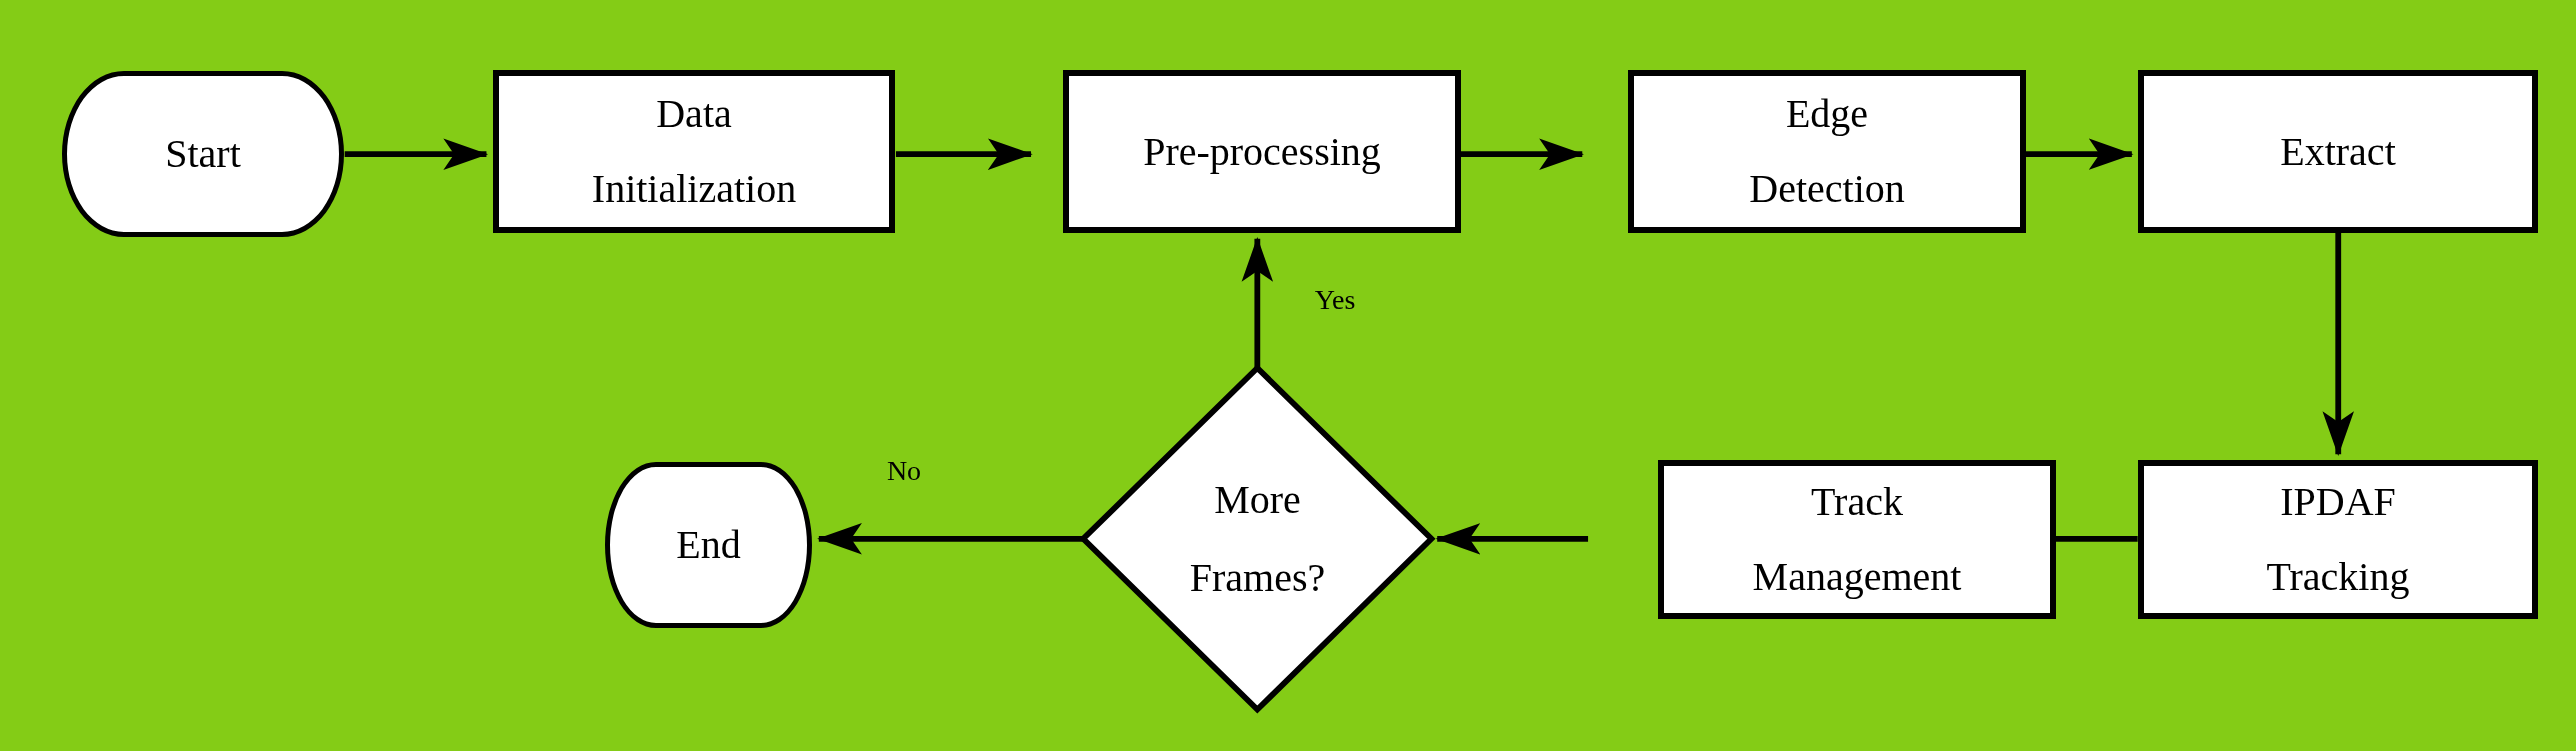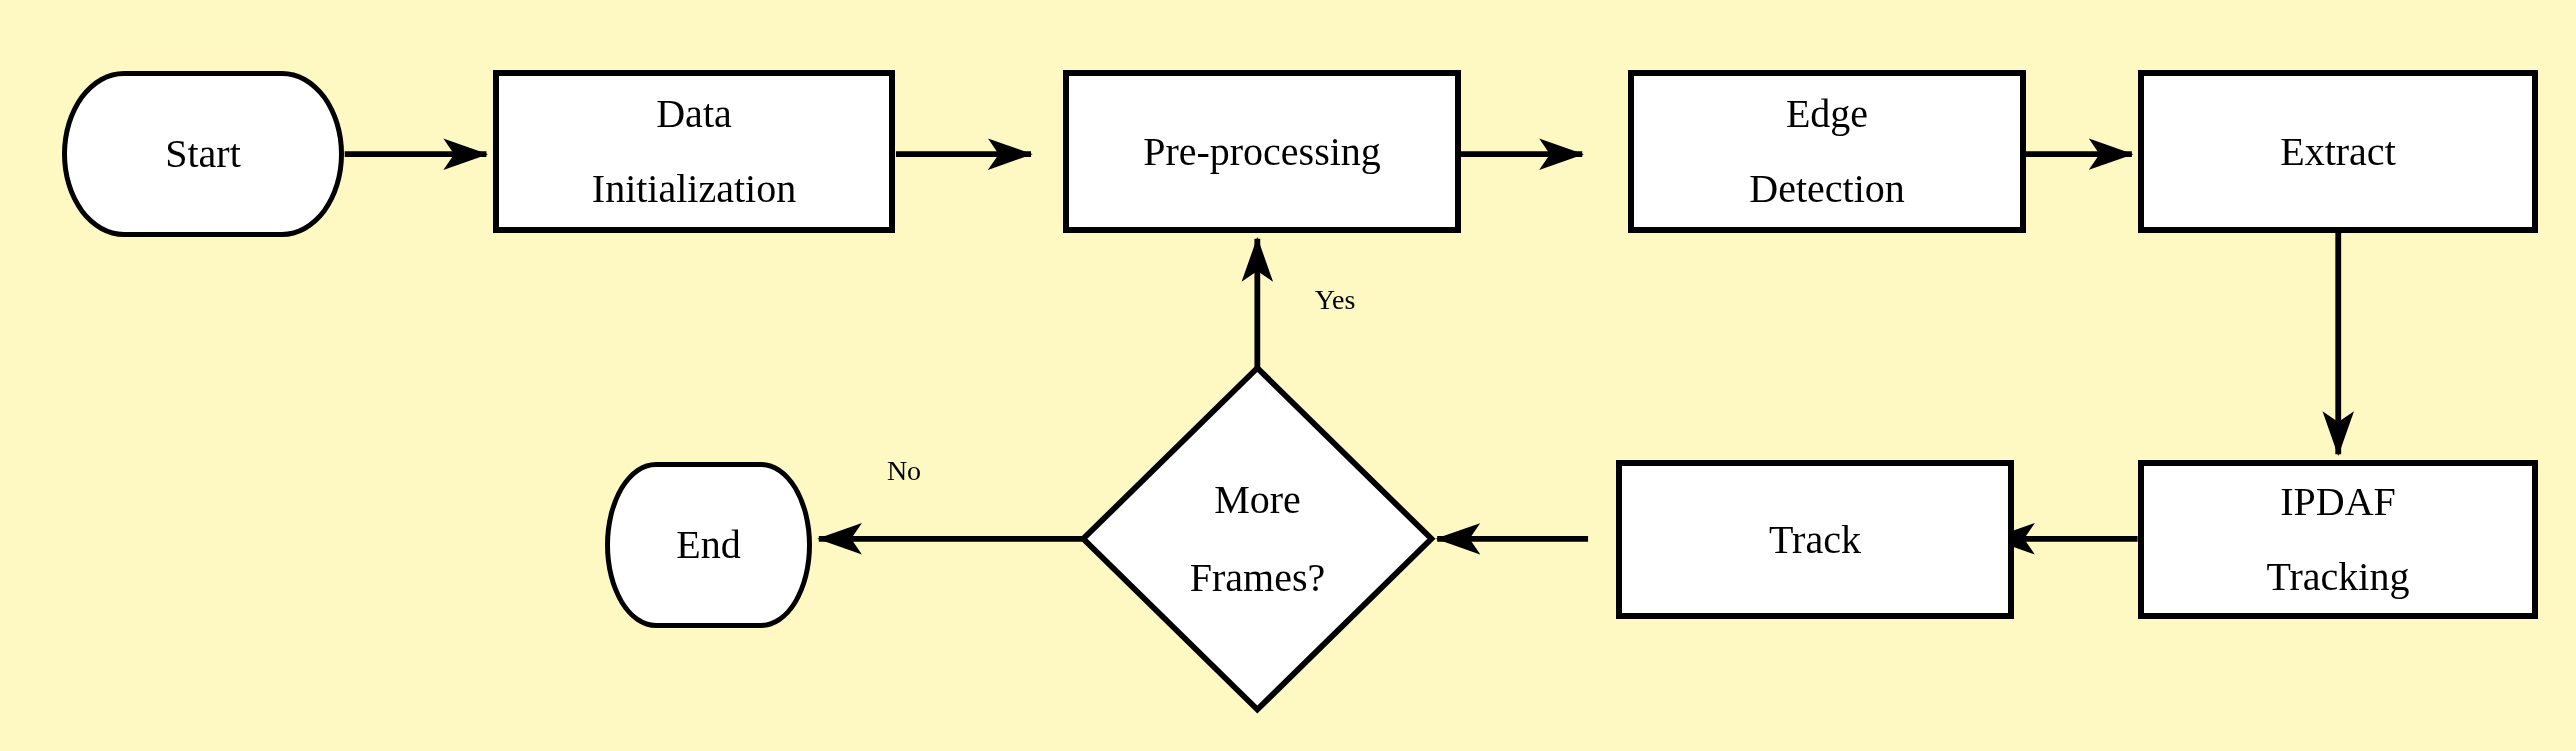--- a/index.html
+++ b/index.html
@@ -4,21 +4,21 @@
 <style>
   html, body {
     margin: 0;
     padding: 0;
     background: #ffffff;
   }
   .canvas {
     position: relative;
     width: 2576px;
     height: 751px;
-    background: #fef9c3;
+    background: #84cc16;
     font-family: "Liberation Serif", "DejaVu Serif", serif;
     color: #000000;
     overflow: hidden;
   }
   .wires {
     position: absolute;
     left: 0;
     top: 0;
     width: 2576px;
     height: 751px;
@@ -64,21 +64,21 @@
     line-height: 1.0;
     text-align: center;
   }
   
   #node-start            { left: 62px;   top: 71px;  width: 282px; height: 166px; border-radius: 62px / 83px; }
   #node-data-init        { left: 493px;  top: 70px;  width: 402px; height: 163px; }
   #node-pre-processing   { left: 1063px; top: 70px;  width: 398px; height: 163px; }
   #node-edge-detection   { left: 1588px; top: 70px;  width: 398px; height: 163px; margin-left: 40px; }
   #node-extract-points   { left: 2138px; top: 70px;  width: 400px; height: 163px; }
   #node-ipdaf            { left: 2138px; top: 460px; width: 400px; height: 159px; }
-  #node-track-mgmt       { left: 1616px; top: 460px; width: 398px; height: 159px; }
+  #node-track-mgmt       { left: 1658px; top: 460px; width: 398px; height: 159px; }
   #node-end              { left: 605px;  top: 462px; width: 207px; height: 166px; border-radius: 51px / 83px; }
   #label-more-frames     { left: 1133px; top: 454px; width: 249px; height: 169px; }
   #label-yes             { left: 1281px; top: 286px; width: 108px; }
   #label-no              { left: 850px; top: 457px; width: 108px; }
 </style>
 </head>
 <body>
 
 <div class="canvas">
 
@@ -124,20 +124,21 @@
     <span class="line">Extract</span>
   </div>
 
   <div class="node rect" id="node-ipdaf">
     <span class="line">IPDAF</span>
     <span class="line">Tracking</span>
   </div>
 
   <div class="node rect" id="node-track-mgmt">
     <span class="line">Track</span>
+    <span class="line">Management</span>
   </div>
 
   <div class="diamond-label" id="label-more-frames">
     <span class="line">More</span>
     <span class="line">Frames?</span>
   </div>
 
   <div class="node terminator" id="node-end">
     <span class="line">End</span>
   </div>

